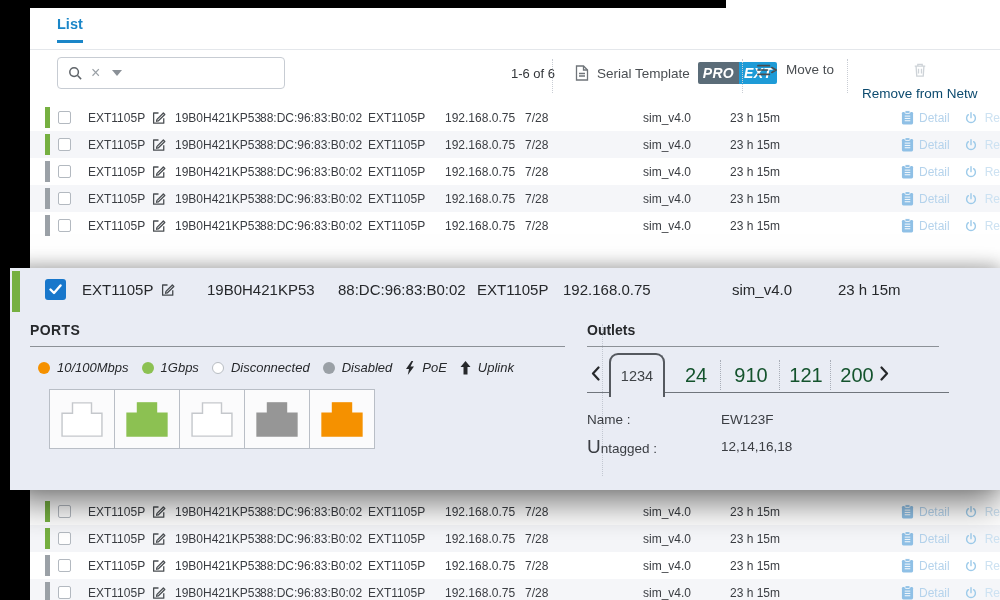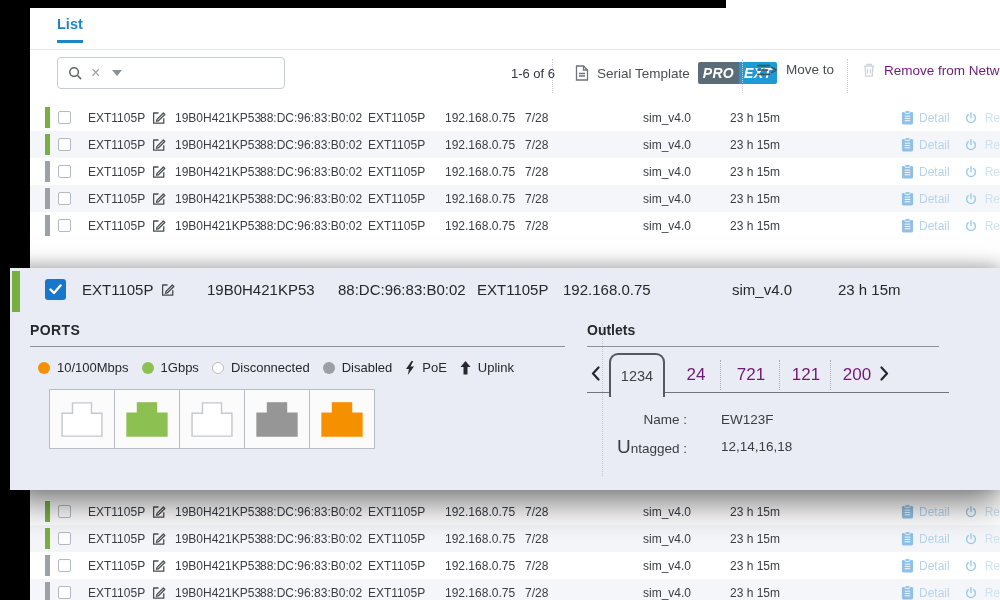--- a/index.html
+++ b/index.html
@@ -26,21 +26,21 @@
   .search-box input::placeholder{color:#9aa0a6;}
   .search-clear{color:#9aa0a6;font-size:16px;line-height:1;cursor:pointer;}
   .search-caret{width:0;height:0;border-left:5px solid transparent;border-right:5px solid transparent;
     border-top:6px solid #8a9097;margin-left:4px;cursor:pointer;}
   .range{position:absolute;left:467px;top:16px;width:72px;text-align:center;font-size:13px;color:#33363a;}
   .tb-div{position:absolute;top:9px;height:34px;border-left:1px dotted #c9cdd4;}
   .tb-btn{position:absolute;top:12px;display:flex;align-items:center;gap:8px;font-size:13.5px;color:#4a4e52;cursor:pointer;white-space:nowrap;}
   .badge{display:flex;font-style:italic;font-weight:700;font-size:14px;color:#fff;letter-spacing:.3px;}
   .badge .b-pro{background:#5b6c78;padding:3px 5px;border-radius:2px 0 0 2px;}
   .badge .b-ext{background:#1e9bd7;padding:3px 5px;border-radius:0 2px 2px 0;}
-  .tb-btn.disabled{color:#701a75;cursor:default;}
+  .tb-btn.disabled{color:#0c4a6e;cursor:default;flex-direction:column;}
 
   
   .trow{display:grid;grid-template-columns:5px 38px 87px 85px 108px 77px 80px 118px 87px 166px 1fr;
     padding-left:15px;align-items:center;height:27px;font-size:12px;color:#3a3d42;white-space:nowrap;}
   .thead{height:24px;font-size:12.5px;font-weight:700;color:#202225;border-bottom:2px solid #45484c;}
   .thead .col-actions{color:#c0c4c9;}
   .trow.alt{background:#f5f6f9;}
   .bar{width:5px;height:21px;}
   .bar.green{background:#76b041;}
   .bar.gray{background:#9ba1a7;}
@@ -57,41 +57,41 @@
     box-shadow:0 14px 32px rgba(0,0,0,.5), 0 -4px 14px rgba(0,0,0,.2);z-index:5;}
   .ov-header{position:relative;height:48px;}
   .ov-bar{position:absolute;left:2px;top:3px;width:8px;height:41px;background:#76b041;}
   .ov-check{position:absolute;left:35px;top:11px;width:21px;height:21px;background:#1877cb;border-radius:3px;
     display:flex;align-items:center;justify-content:center;cursor:pointer;}
   .ov-field{position:absolute;top:13px;font-size:15px;color:#26282b;display:flex;align-items:center;gap:7px;white-space:nowrap;}
 
   .ov-ports{position:absolute;left:20px;top:54px;width:560px;}
   .sec-title{font-size:14px;font-weight:700;color:#26282b;letter-spacing:.4px;}
   .sec-rule{border:none;border-top:1px solid #8c9197;margin:8px 0 0 0;}
-  .legend{display:flex;align-items:center;gap:13px;margin:13px 0 12px 8px;font-size:13px;color:#26282b;}
+  .legend{display:flex;align-items:center;gap:13px;margin:13px 0 12px 8px;font-size:13px;color:#26282b;font-style:italic;}
   .leg-item{display:flex;align-items:center;gap:7px;white-space:nowrap;}
   .dot{width:12px;height:12px;border-radius:50%;box-sizing:border-box;}
   .ports-row{display:flex;margin:14px 0 0 20px;}
   .port-box{width:64px;height:58px;background:#fbfbfc;border:1px solid #b9bec6;margin-left:-1px;
     display:flex;align-items:center;justify-content:center;cursor:pointer;}
 
   .ov-divider{position:absolute;left:592px;top:56px;height:152px;border-left:1px dotted #c3c8d2;}
   .ov-outlets{position:absolute;left:577px;top:54px;width:372px;}
   .tabs{position:relative;height:44px;margin-top:6px;}
   .tabs-line{position:absolute;left:0;right:10px;bottom:4px;border-bottom:1px solid #70757c;}
   .chev{position:absolute;top:13px;cursor:pointer;display:flex;}
   .tab-sel{position:absolute;left:22px;top:0;width:56px;height:44px;border:2px solid #55595f;border-bottom:none;
     border-radius:9px 9px 0 0;background:#e9ecf4;display:flex;align-items:center;justify-content:center;
     font-size:14.5px;color:#3f4347;z-index:2;cursor:pointer;box-sizing:border-box;}
   .tab-plain{position:absolute;top:8px;height:28px;display:flex;align-items:center;justify-content:center;
-    font-size:17px;color:#701a75;cursor:pointer;}
+    font-size:20px;color:#14532d;cursor:pointer;}
   .tab-sep{position:absolute;top:7px;height:30px;border-left:1px dotted #a9aeb8;}
   .fields{margin-top:9px;}
   .fld{display:flex;align-items:center;height:27px;font-size:13.5px;color:#3a3d42;}
-  .fld .lbl{width:100px;text-align:right;}
+  .fld .lbl{width:100px;}
   .fld .lbl .big{font-size:19px;line-height:1;}
   .fld .val{white-space:nowrap;margin-left:34px;}
 </style>
 </head>
 <body>
 
 <div class="top-sliver"></div>
 
 <div class="window">
 
@@ -599,21 +599,21 @@
     <div class="tabs" id="outlet-tabs">
         <span class="tabs-line"></span>
         <span class="chev" style="left:4px">
           <svg width="9" height="15" viewBox="0 0 9 15" fill="none" stroke="#26282b" stroke-width="2.2" stroke-linecap="round" stroke-linejoin="round">
             <path d="M7.5 1.5 2 7.5l5.5 6"></path>
           </svg>
         </span>
         <span class="tab-sel">1234</span>
         <span class="tab-plain" style="left:86px;width:46px">24</span>
         <span class="tab-sep" style="left:133px"></span>
-        <span class="tab-plain" style="left:138px;width:52px">721</span>
+        <span class="tab-plain" style="left:138px;width:52px">910</span>
         <span class="tab-sep" style="left:192px"></span>
         <span class="tab-plain" style="left:196px;width:46px">121</span>
         <span class="tab-sep" style="left:243px"></span>
         <span class="tab-plain" style="left:248px;width:44px">200</span>
         <span class="chev" style="left:293px">
           <svg width="9" height="15" viewBox="0 0 9 15" fill="none" stroke="#26282b" stroke-width="2.2" stroke-linecap="round" stroke-linejoin="round">
             <path d="M1.5 1.5 7 7.5l-5.5 6"></path>
           </svg>
         </span>
       </div>

